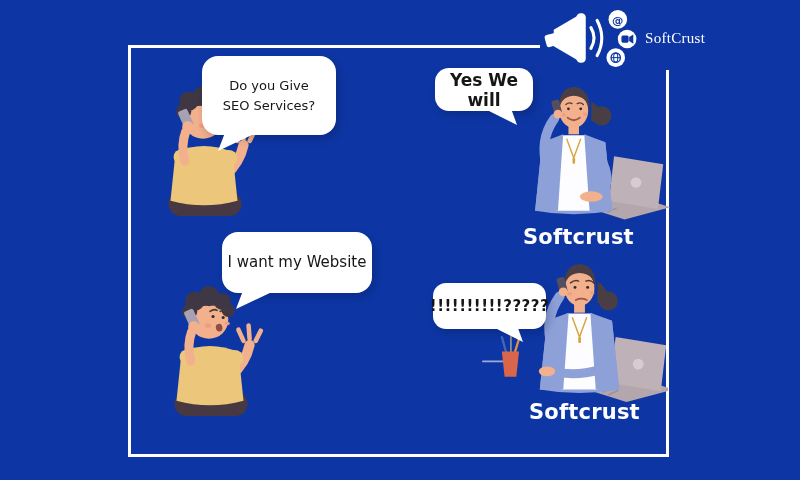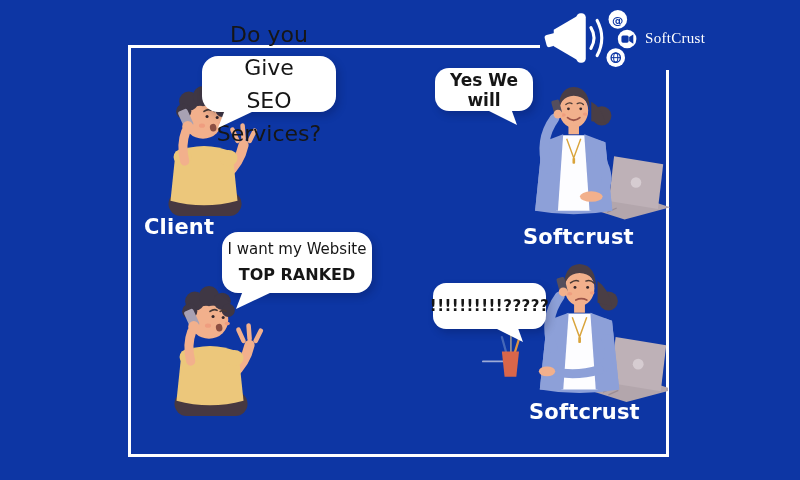--- a/index.html
+++ b/index.html
@@ -18,21 +18,21 @@
   .logo-text{color:#fff;font-family:"Liberation Serif","DejaVu Serif",serif;
              font-size:15px;letter-spacing:.3px;margin-left:2px;}
   
   .bubble{position:absolute;background:var(--bubble);border-radius:16px;
           display:flex;flex-direction:column;justify-content:center;align-items:center;
           color:var(--bubble-text);text-align:center;z-index:3;
           box-shadow:3px 4px 8px rgba(0,0,30,.20);}
   .tail{position:absolute;background:var(--bubble);}
   .tail-left{clip-path:polygon(18% 0,100% 0,0 100%);}
   .tail-right{clip-path:polygon(0 0,82% 0,100% 100%);}
-  .b1{left:202px;top:56px;width:134px;height:56px;font-size:22px;font-weight:500;line-height:1.5;}
+  .b1{left:202px;top:56px;width:134px;height:79px;font-size:13px;font-weight:500;line-height:1.5;}
   .b1 .tail{left:16px;bottom:-16px;width:36px;height:17px;}
   .b2{left:435px;top:68px;width:98px;height:43px;font-size:17px;font-weight:700;border-radius:14px;}
   .b2 .tail{right:16px;bottom:-14px;width:30px;height:15px;}
   .b3{left:222px;top:232px;width:150px;height:61px;font-size:15px;font-weight:500;line-height:1.58;}
   .b3 .tail{left:14px;bottom:-16px;width:36px;height:17px;}
   .b3 .bold-line{font-weight:800;font-size:16px;}
   .b4{left:433px;top:283px;width:113px;height:46px;font-size:15px;font-weight:600;
       letter-spacing:.5px;border-radius:13px;}
   .b4 .tail{left:62px;bottom:-13px;width:28px;height:14px;}
   
@@ -88,21 +88,20 @@
     <div class="tail tail-left"></div>
   </div>
 
   <div class="bubble b2">
     <span>Yes We will</span>
     <div class="tail tail-right"></div>
   </div>
 
   <div class="bubble b3">
     <span>I want my Website</span>
-    <span class="bold-line">TOP RANKED</span>
     <div class="tail tail-left"></div>
   </div>
 
   <div class="bubble b4">
     <span>!!!!!!!!!!?????</span>
     <div class="tail tail-right"></div>
   </div>
 
   <svg class="char man1" viewBox="0 0 130 135">
     <path d="M86,90 Q100,78 104,60" stroke="#f2b08c" stroke-width="10" fill="none" stroke-linecap="round"></path>
@@ -124,21 +123,20 @@
     <path d="M65,27 Q69,24 72,26" stroke="#4a3a35" stroke-width="1.6" fill="none" stroke-linecap="round"></path>
     <path d="M75,27 Q79,25 81,27" stroke="#4a3a35" stroke-width="1.6" fill="none" stroke-linecap="round"></path>
     <circle cx="68" cy="32" r="1.5" fill="#33262a"></circle>
       <circle cx="78" cy="33" r="1.5" fill="#33262a"></circle>
     <ellipse cx="74" cy="43" rx="3.2" ry="3.8" fill="#8c4f42" transform="rotate(-12 74 43)"></ellipse>
     <ellipse cx="63" cy="41" rx="3" ry="2" fill="#ef9d7f"></ellipse>
       <ellipse cx="82" cy="39" rx="2.6" ry="1.8" fill="#ef9d7f"></ellipse>
     <rect x="42" y="25" width="10" height="18" rx="2.5" fill="#a8a1b3" transform="rotate(-24 47 34)"></rect>
     <circle cx="49" cy="42" r="5.5" fill="#f2b08c"></circle>
   </svg>
-  <div class="label l1">Client</div>
 
   <svg class="char woman1" viewBox="0 0 196 170">
     <g transform="translate(98,96)">
       <polygon points="0,58 52,44 96,58 44,72" fill="#b3a6ac"></polygon>
       <path d="M12,58 l11,-5 M18,61 l11,-5 M24,64 l11,-5" stroke="#9b8d94" stroke-width="1.5"></path>
       <polygon points="32,0 88,9 82,60 26,51" fill="#beb1b7"></polygon>
       <circle cx="57" cy="30" r="6" fill="#d6ccd1"></circle>
     </g>
     <g transform="translate(8,6)">
       <circle cx="108" cy="44" r="11" fill="#4a3e45"></circle>

